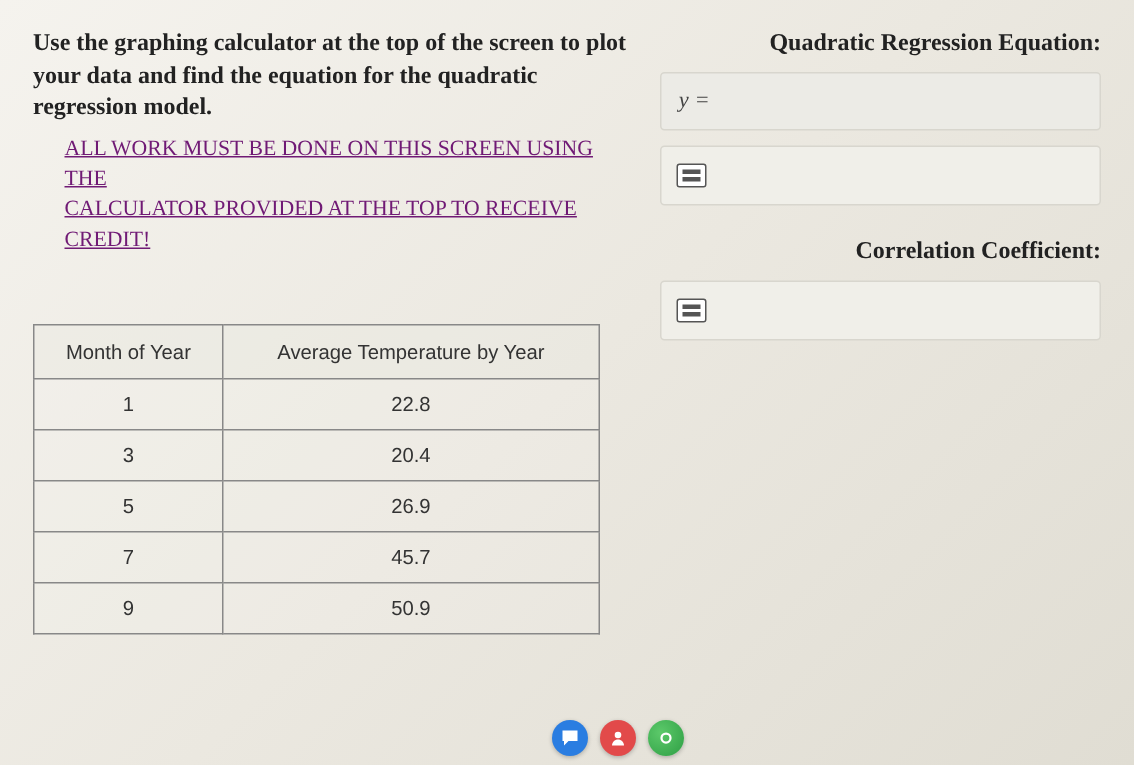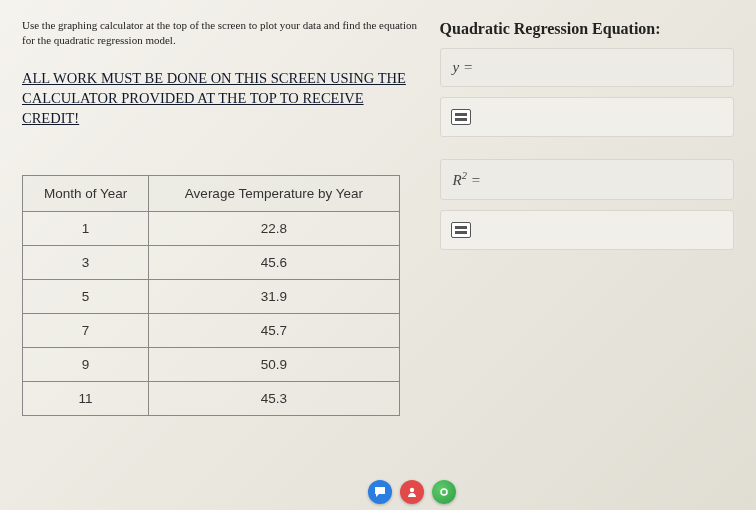--- a/index.html
+++ b/index.html
@@ -13,38 +13,40 @@
     color: #2a2a2a;
   }
   .page {
     padding: 18px 22px;
     display: flex;
     gap: 20px;
   }
   .left-col { flex: 1.35; }
   .right-col { flex: 1; padding-top: 2px; }
   .instr {
-    font-size: 11px;
-    font-weight: normal;
+    font-size: 16px;
+    font-weight: bold;
     line-height: 1.35;
-    margin-bottom: 20px;
+    margin-bottom: 6px;
     color: #222;
   }
   .warn {
     font-size: 14.5px;
     text-decoration: underline;
     line-height: 1.4;
     margin-bottom: 46px;
-    color: #0f172a;
+    color: #701a75;
+    margin-left: 21px;
   }
   .section-title {
     font-size: 16px;
     font-weight: bold;
     margin-bottom: 10px;
     color: #222;
+    text-align: right;
   }
   .answer-box {
     background: #ecebe6;
     border: 1px solid #d8d6ce;
     border-radius: 3px;
     padding: 10px 12px;
     margin-bottom: 10px;
     font-size: 15px;
     font-style: italic;
     color: #444;
@@ -146,54 +148,48 @@
           <th>Average Temperature by Year</th>
         </tr>
       </thead>
       <tbody>
         <tr>
           <td>1</td>
           <td>22.8</td>
         </tr>
         <tr>
           <td>3</td>
-          <td>45.6</td>
+          <td>20.4</td>
         </tr>
         <tr>
           <td>5</td>
-          <td>31.9</td>
+          <td>26.9</td>
         </tr>
         <tr>
           <td>7</td>
           <td>45.7</td>
         </tr>
         <tr>
           <td>9</td>
           <td>50.9</td>
-        </tr>
-        <tr>
-          <td>11</td>
-          <td>45.3</td>
         </tr>
       </tbody>
     </table>
   </div>
 
   <div class="right-col">
     <p class="section-title">Quadratic Regression Equation:</p>
     <div class="answer-box">
       <span>y =</span>
     </div>
     <div class="tool-box">
       <span class="kbd-icon"></span>
     </div>
 
-    <div class="answer-box">
-      <span>R<span class="sup">2</span> =</span>
-    </div>
+    <p class="section-title">Correlation Coefficient:</p>
     <div class="tool-box">
       <span class="kbd-icon"></span>
     </div>
   </div>
 </div>
 
 <div class="dock">
   <div class="dock-btn db1">
     <svg width="12" height="12" viewBox="0 0 12 12">
         <path d="M1 1h10v7H5l-3 3V8H1z" fill="#fff"></path>

